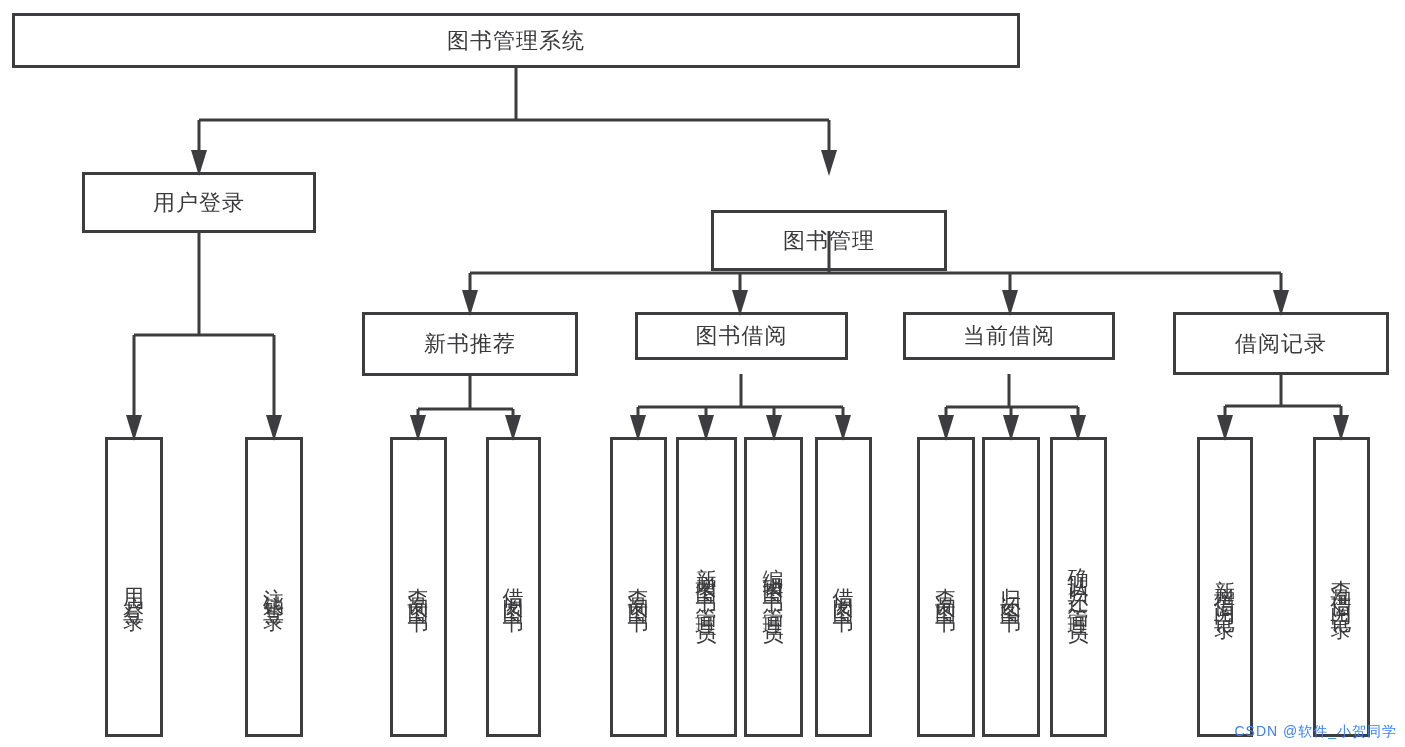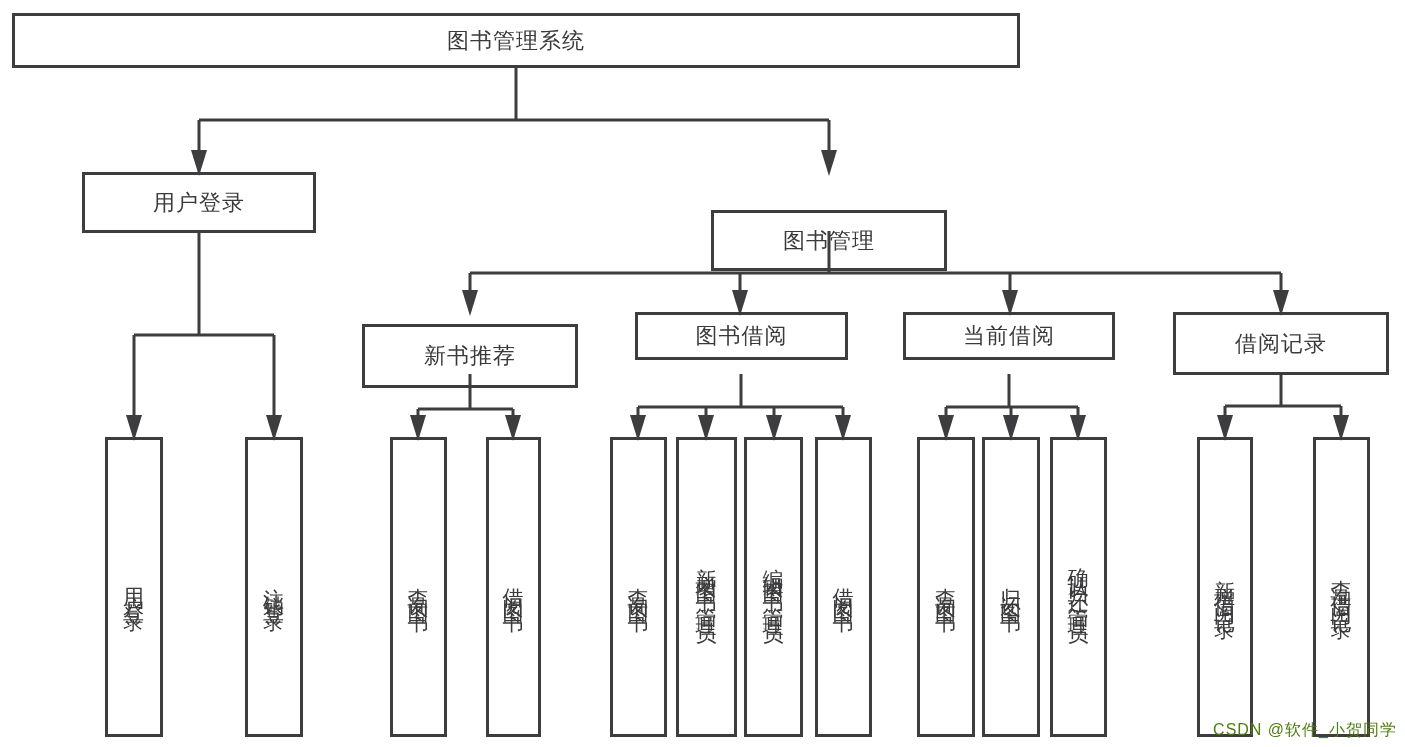--- a/index.html
+++ b/index.html
@@ -42,22 +42,22 @@
     width: 1405px; height: 747px;
     z-index: 5;
     pointer-events: none;
   }
   .box { z-index: 2; }
   #watermark {
     position: absolute;
     right: 8px;
     bottom: 6px;
     z-index: 6;
-    font-size: 16px;
-    color: #4d7c0f;
+    font-size: 14px;
+    color: #3b82f6;
     letter-spacing: 1px;
     white-space: nowrap;
   }
 </style>
 </head>
 <body>
 
 <div id="canvas">
 
   <svg id="connector-layer" viewBox="0 0 1405 747" xmlns="http://www.w3.org/2000/svg">
@@ -107,21 +107,21 @@
     <span class="hlabel">图书管理系统</span>
   </div>
 
   <div class="box" style="left:82px; top:172px; width:234px; height:61px;">
     <span class="hlabel">用户登录</span>
   </div>
   <div class="box" style="left:711px; top:172px; width:236px; height:61px;margin-top:38px;">
     <span class="hlabel">图书管理</span>
   </div>
 
-  <div class="box" style="left:362px; top:324px; width:216px; height:64px;">
+  <div class="box" style="left:362px; top:312px; width:216px; height:64px;">
     <span class="hlabel">新书推荐</span>
   </div>
   <div class="box" style="left:635px; top:312px; width:213px; height:48px;">
     <span class="hlabel">图书借阅</span>
   </div>
   <div class="box" style="left:903px; top:312px; width:212px; height:48px;">
     <span class="hlabel">当前借阅</span>
   </div>
   <div class="box" style="left:1173px; top:312px; width:216px; height:63px;">
     <span class="hlabel">借阅记录</span>

